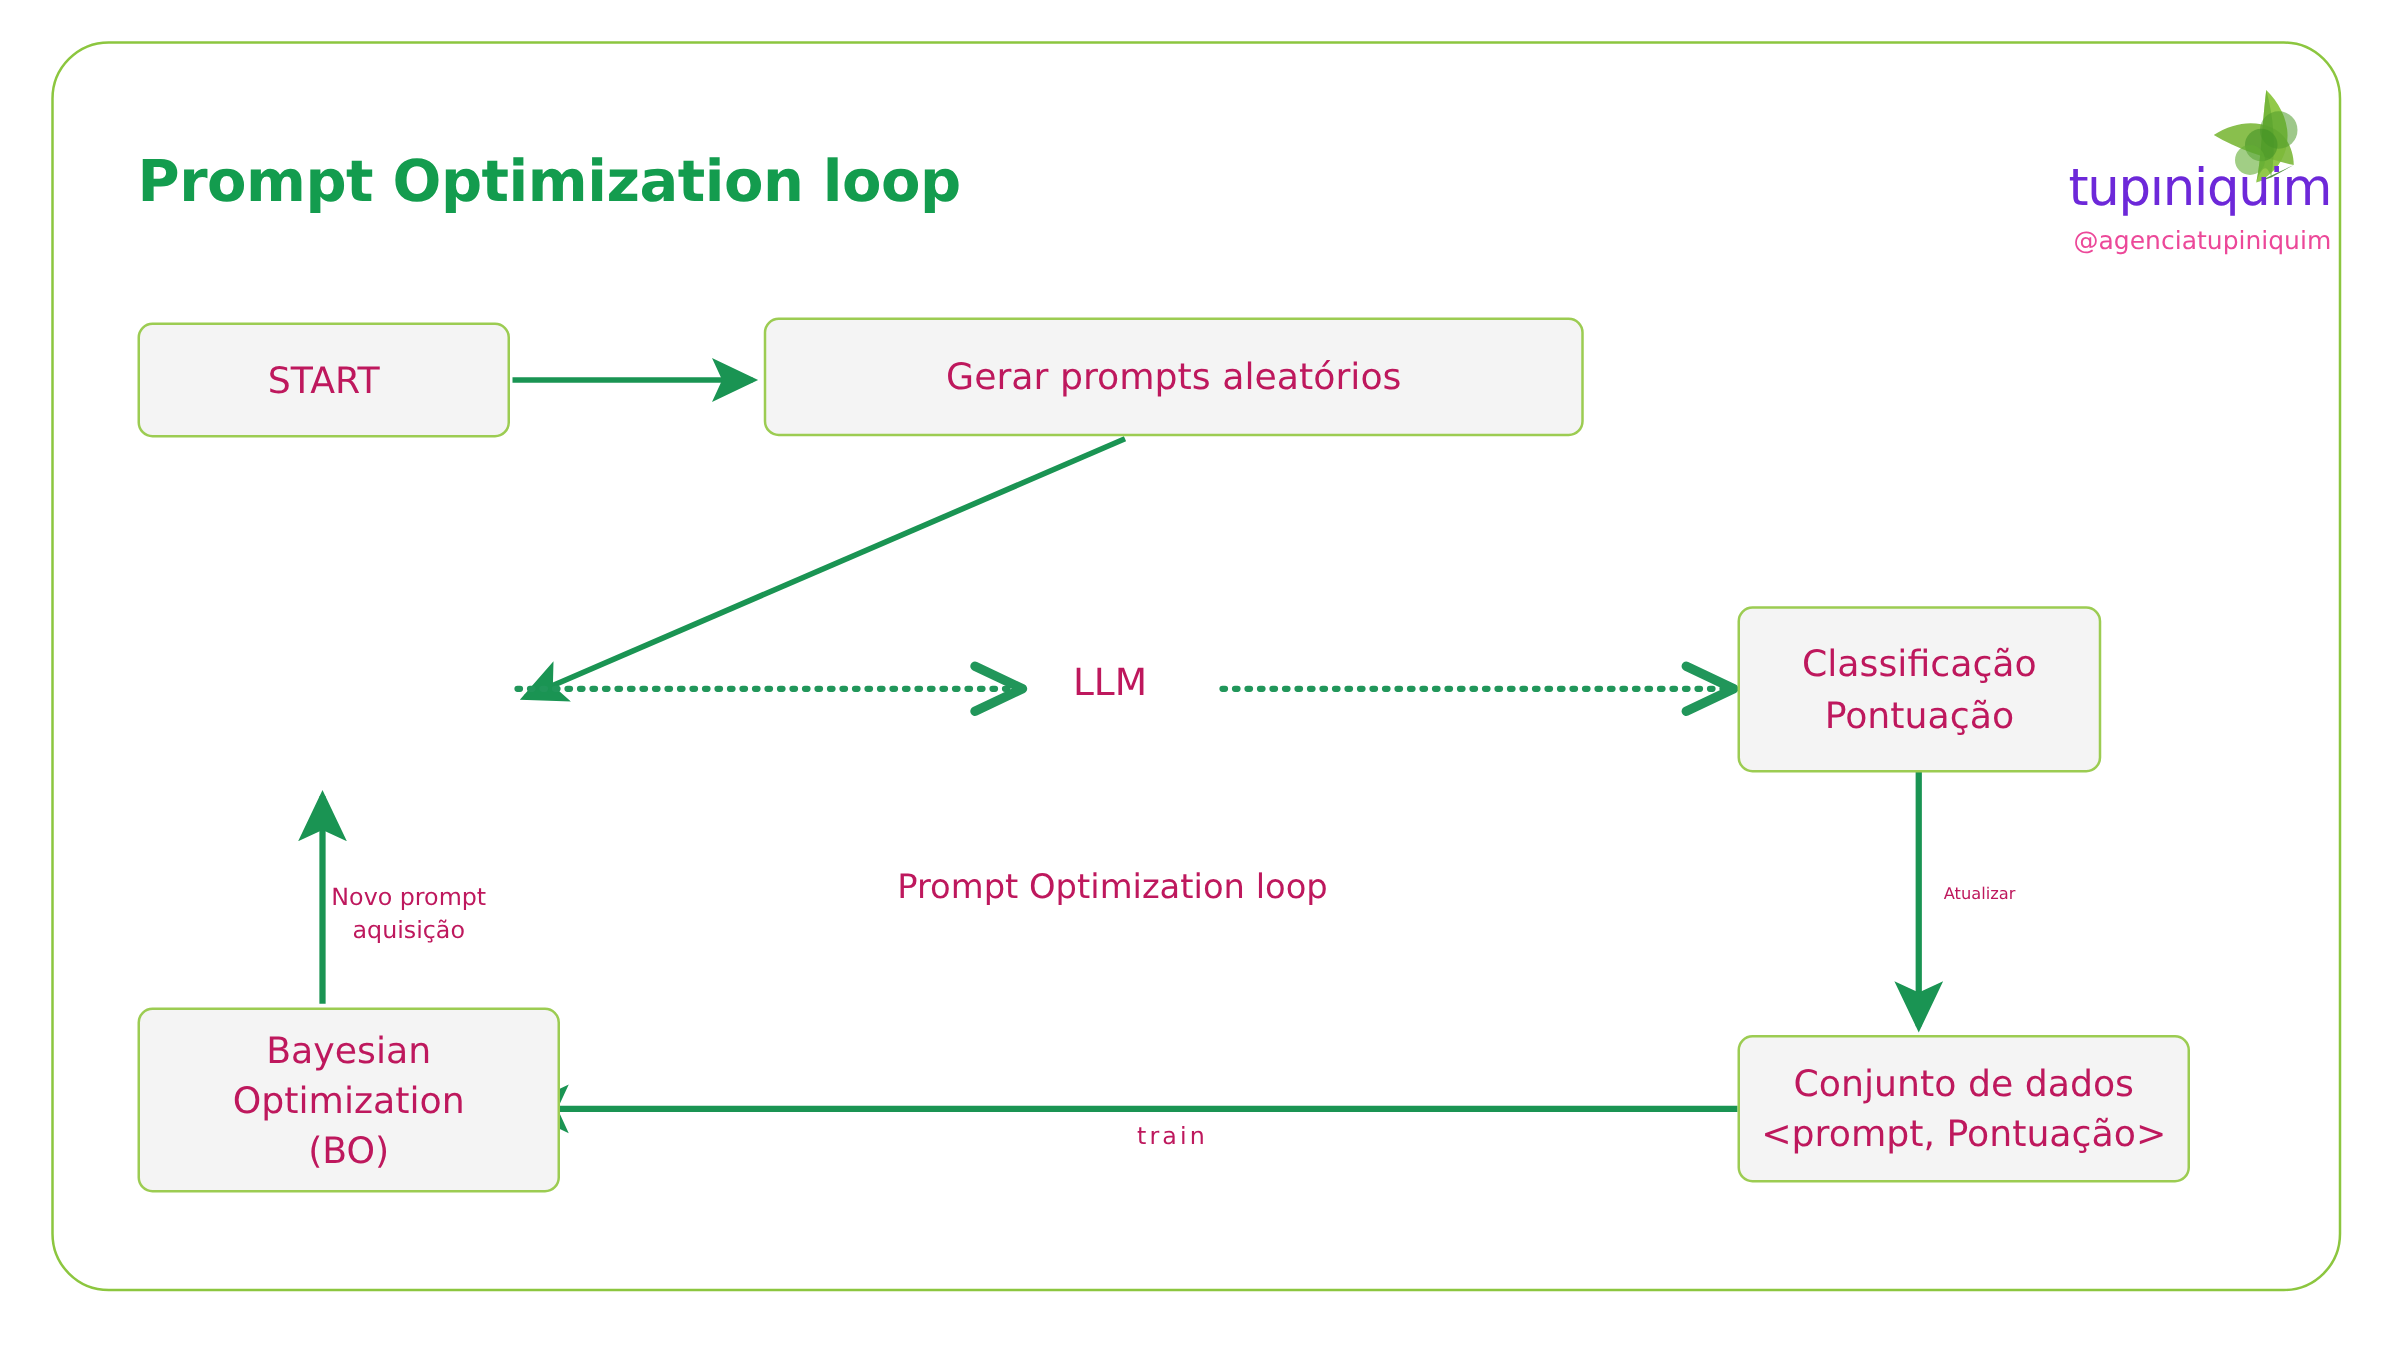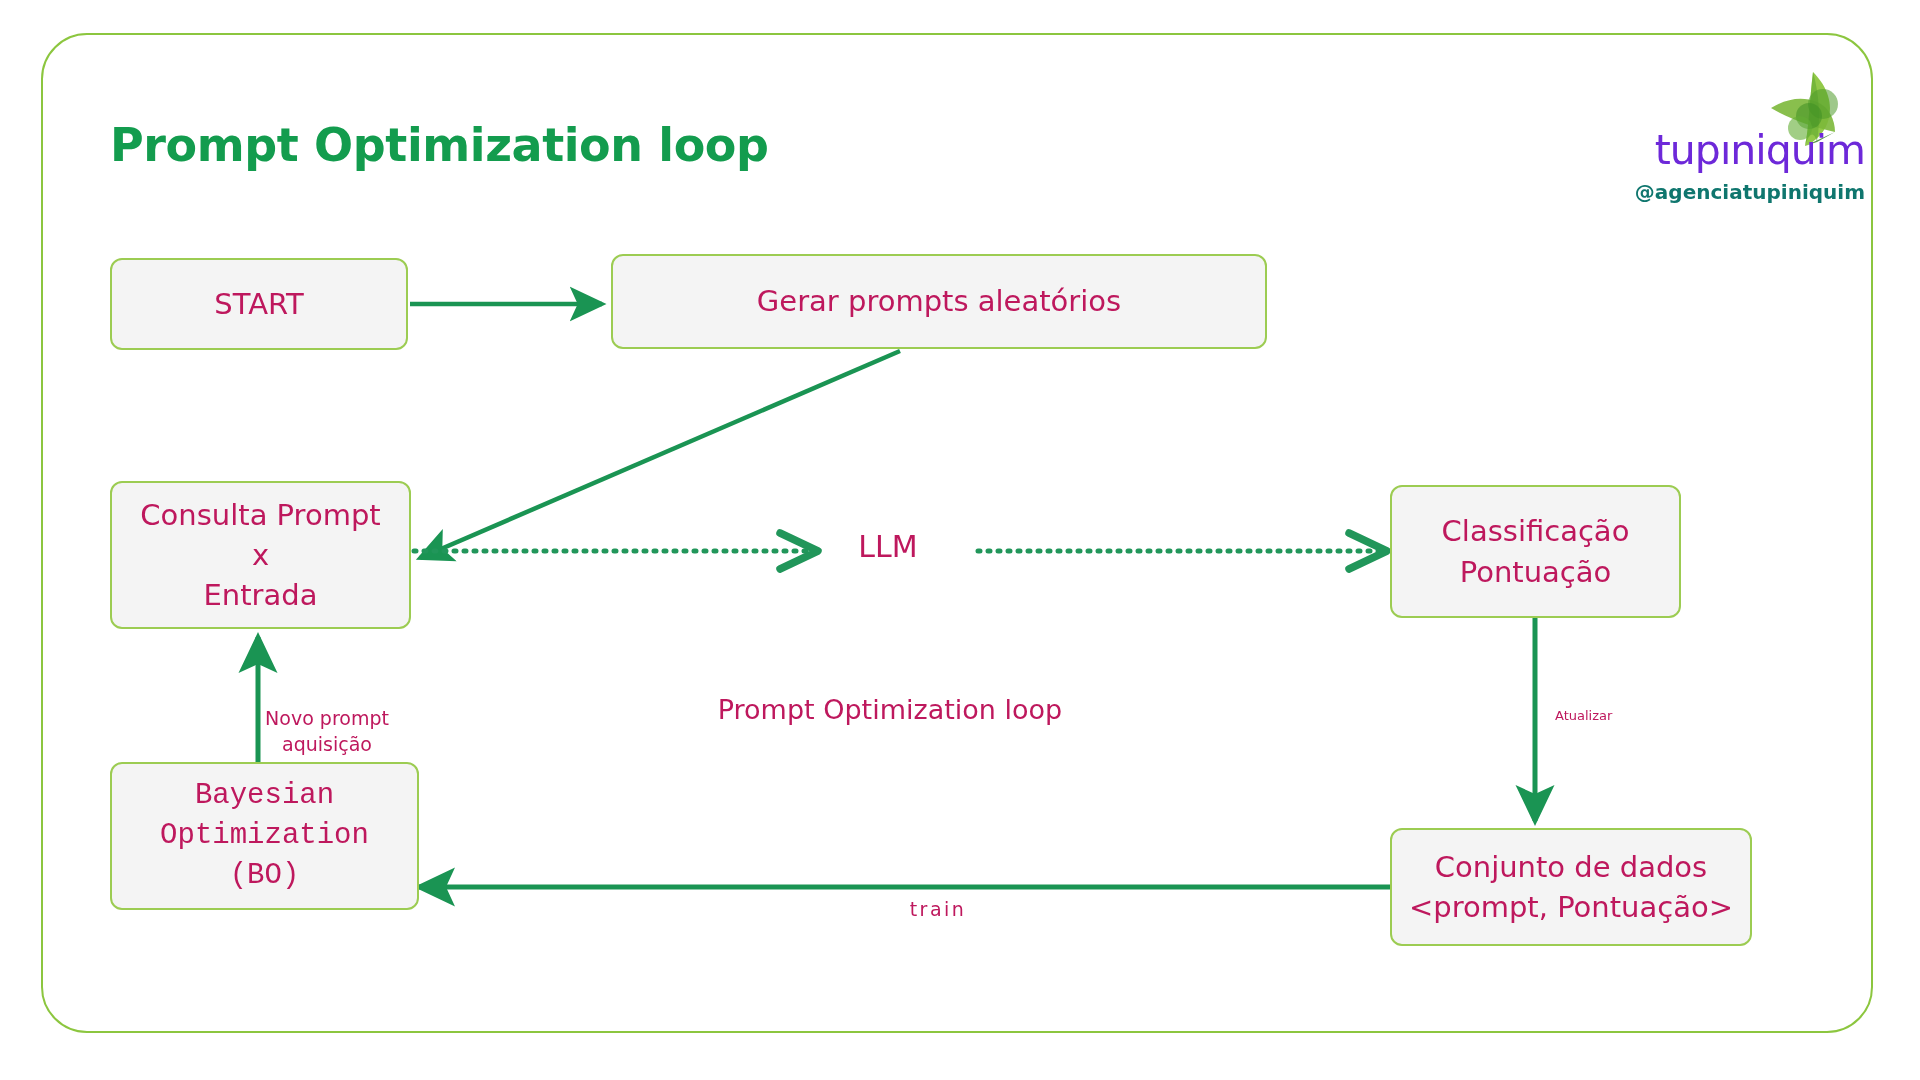--- a/index.html
+++ b/index.html
@@ -70,23 +70,22 @@
     color: #6d28d9;
     letter-spacing: -1px;
     line-height: 1;
     white-space: nowrap;
   }
   .logo-handle {
     position: absolute;
     right: 0px;
     top: 112px;
     font-size: 20px;
-    color: #0f766e;
+    color: #ec4899;
     white-space: nowrap;
-    font-weight: bold;
   }
 
   
   .node {
     position: absolute;
     box-sizing: border-box;
     background: #f4f4f4;
     border: 2px solid #9ccc52;
     border-radius: 12px;
     color: #be185d;
@@ -96,21 +95,21 @@
     text-align: center;
     line-height: 1.38;
     font-size: 29px;
     white-space: pre-line;
   }
 
   #node-start      { left: 110px;  top: 258px; width: 298px; height: 92px; }
   #node-generate   { left: 611px;  top: 254px; width: 656px; height: 95px; }
   #node-query      { left: 110px;  top: 481px; width: 301px; height: 148px; }
   #node-classify   { left: 1390px; top: 485px; width: 291px; height: 133px; }
-  #node-bayes      { left: 110px;  top: 762px; width: 309px; height: 148px; font-family: Liberation Mono, monospace; }
+  #node-bayes      { left: 110px;  top: 806px; width: 338px; height: 148px; }
   #node-dataset    { left: 1390px; top: 828px; width: 362px; height: 118px; }
 
   
   .label {
     position: absolute;
     color: #be185d;
     white-space: pre-line;
     text-align: center;
     line-height: 1.36;
   }
@@ -174,23 +173,20 @@
 
     <line x1="1390" y1="887" x2="419" y2="887" stroke="#1a9453" stroke-width="5" marker-end="url(#ah-solid)"></line>
 
     <line x1="258" y1="803" x2="258" y2="637" stroke="#1a9453" stroke-width="5" marker-end="url(#ah-solid)"></line>
   </svg>
 
   <div class="node" id="node-start">START</div>
 
   <div class="node" id="node-generate">Gerar prompts aleatórios</div>
 
-  <div class="node" id="node-query">Consulta Prompt
-x
-Entrada</div>
 
   <div class="node" id="node-classify">Classificação
 Pontuação</div>
 
   <div class="node" id="node-bayes">Bayesian
 Optimization
 (BO)</div>
 
   <div class="node" id="node-dataset">Conjunto de dados
 &lt;prompt, Pontuação&gt;</div>

